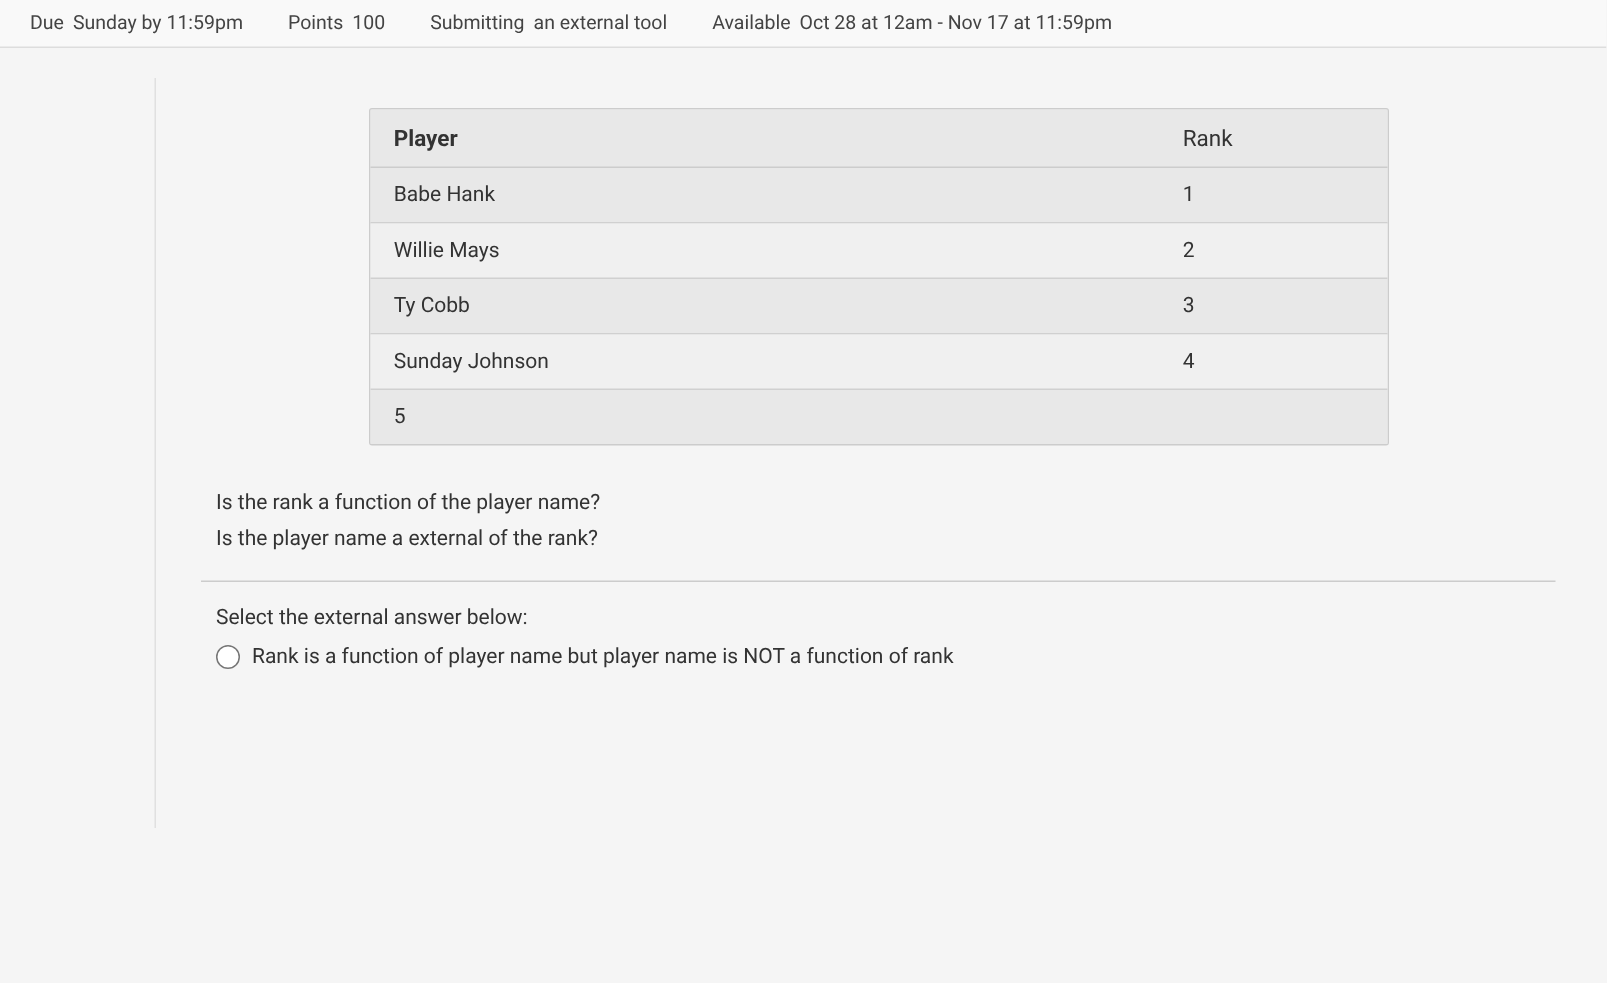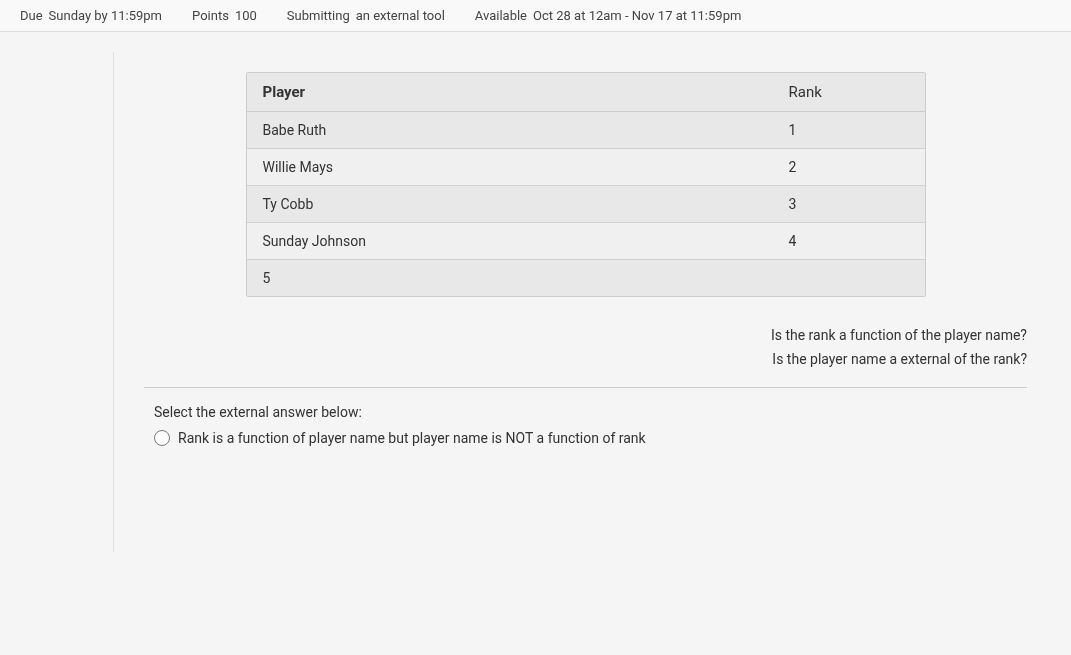--- a/index.html
+++ b/index.html
@@ -34,21 +34,21 @@
       align-items: center;
       gap: 6px;
     }
 
     .top-bar-label {
       font-weight: 400;
     }
 
     .main-content {
       display: flex;
-      padding: 20px 14px;
+      padding: 20px 4px;
     }
 
     .sidebar {
       width: 100px;
       min-height: 500px;
       background-color: #f5f5f5;
       border-right: 1px solid #e0e0e0;
     }
 
     .content-area {
@@ -106,21 +106,20 @@
       flex: 1;
     }
 
     .row-rank {
       width: 120px;
     }
 
     .questions-section {
       margin-bottom: 20px;
       padding-left: 10px;
-      text-align: right;
     }
 
     .question-line {
       font-size: 14px;
       color: #333;
       margin-bottom: 8px;
     }
 
     .divider {
       border: none;
@@ -178,21 +177,21 @@
   <div class="sidebar"></div>
   <div class="content-area">
 
     <div class="table-container">
       <div class="table-header">
         <span class="col-player">Player</span>
         <span class="col-rank">Rank</span>
       </div>
 
     <div class="table-row">
-          <span class="row-player">Babe Ruth</span>
+          <span class="row-player">Babe Hank</span>
           <span class="row-rank">1</span>
         </div>
         <div class="table-row">
           <span class="row-player">Willie Mays</span>
           <span class="row-rank">2</span>
         </div>
         <div class="table-row">
           <span class="row-player">Ty Cobb</span>
           <span class="row-rank">3</span>
         </div>

